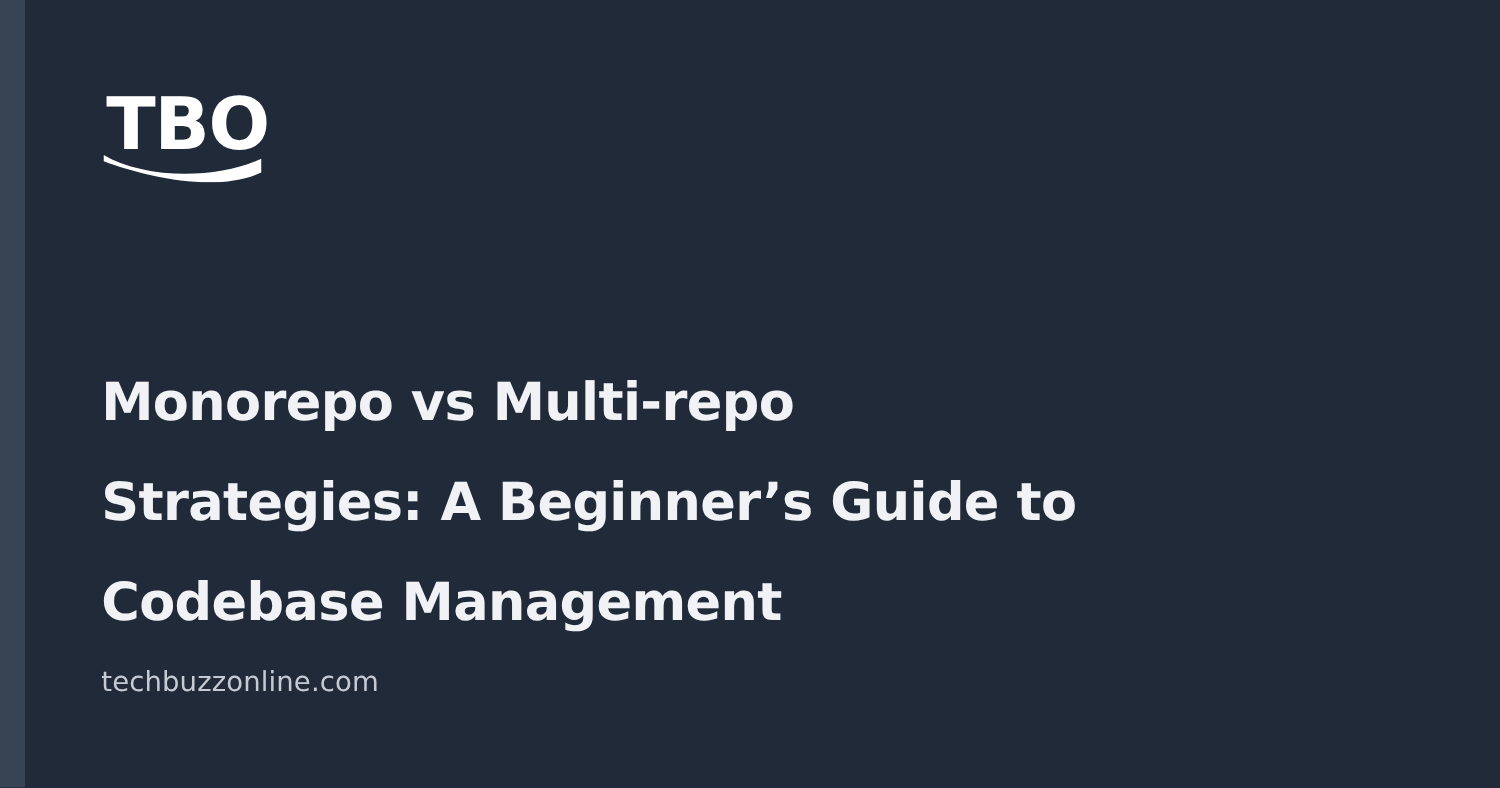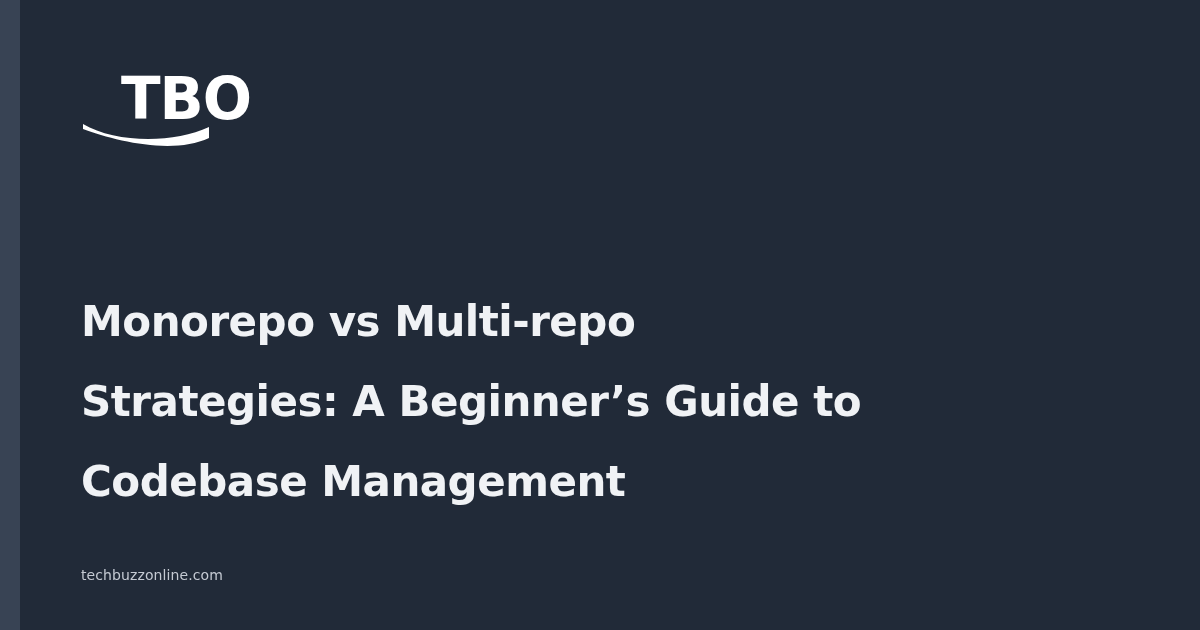--- a/index.html
+++ b/index.html
@@ -45,21 +45,20 @@
     position: absolute;
     left: 4px;
     top: 0px;
     font-family: "DejaVu Sans", sans-serif;
     font-weight: 700;
     font-size: 58px;
     line-height: 58px;
     letter-spacing: -1px;
     color: #ffffff;
     white-space: nowrap;
-    margin-left: 36px;
   }
   #logo-swoosh {
     position: absolute;
     left: 0px;
     top: 44px;
     width: 130px;
     height: 32px;
   }
 
   
@@ -76,24 +75,24 @@
     line-height: 80px;
     letter-spacing: -0.5px;
     color: #f0f2f5;
     white-space: nowrap;
   }
 
   
   #footer-url {
     position: absolute;
     left: 81px;
-    top: 564px;
+    top: 536px;
     font-family: "DejaVu Sans", sans-serif;
     font-weight: 400;
-    font-size: 14px;
+    font-size: 22px;
     line-height: 22px;
     color: #c5cad3;
     letter-spacing: 0.1px;
     white-space: nowrap;
   }
 </style>
 </head>
 <body>
 
 <div id="card">

